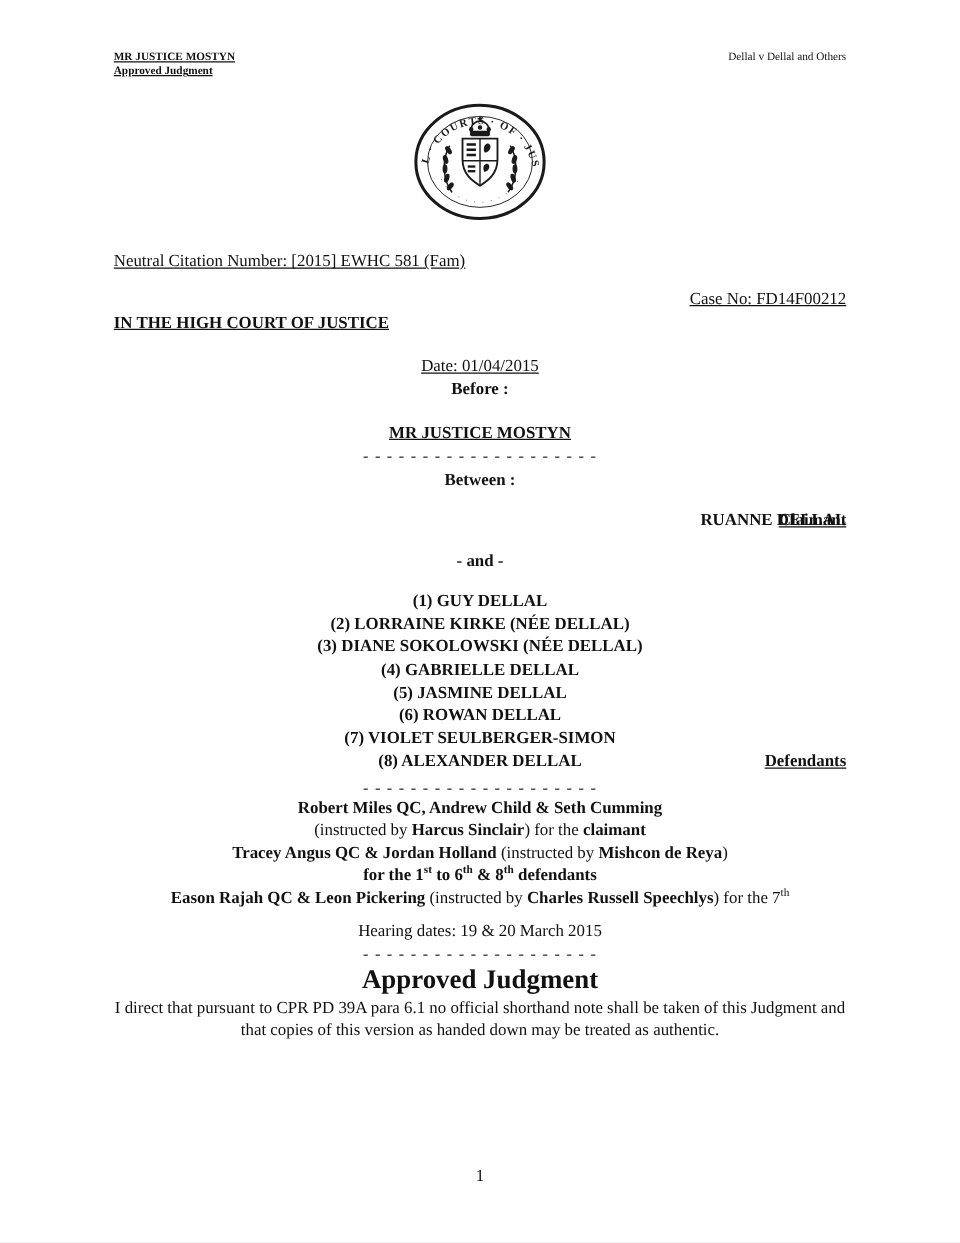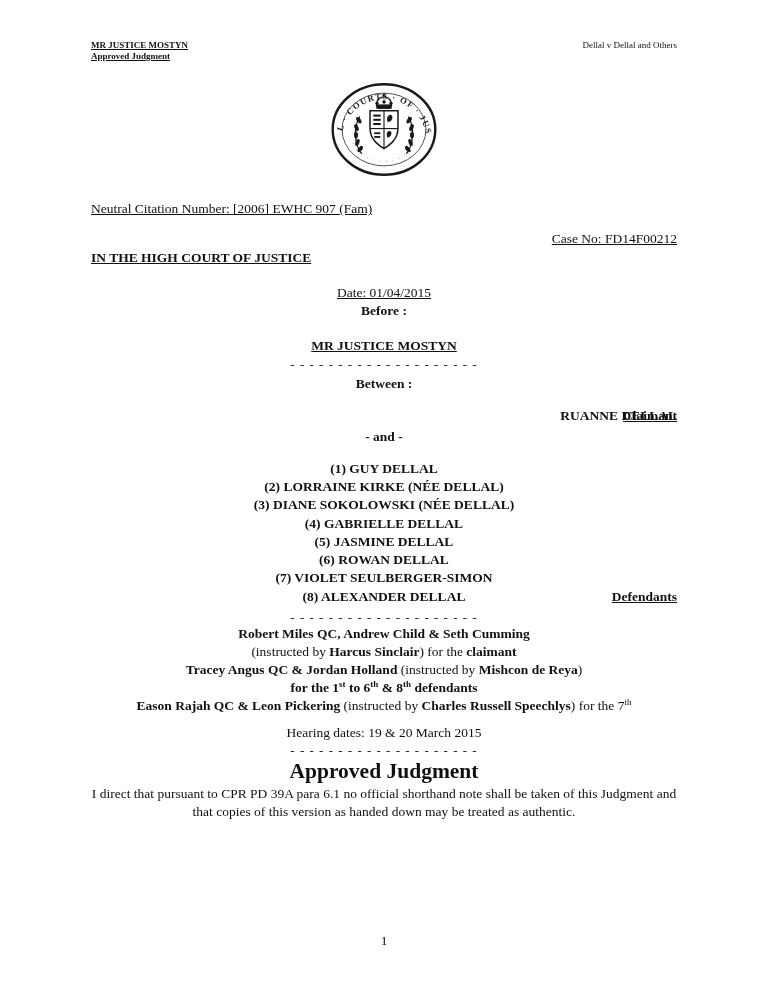--- a/index.html
+++ b/index.html
@@ -29,21 +29,21 @@
   .venue-block div { text-decoration:underline; }
   .date-line { margin-top:17px; text-align:center; text-decoration:underline; }
   .before-line { text-align:center; font-weight:bold; }
   .judge-line { margin-top:17px; text-align:center; font-weight:bold; text-decoration:underline; }
   .sep { text-align:center; line-height:1; font-size:13px; color:#222; letter-spacing:1px; }
   .sep-1 { margin-top:3px; }
   .between-line { margin-top:4px; text-align:center; font-weight:bold; }
   .party-row { position:relative; text-align:right; font-weight:bold; }
   .claimant-row { margin-top:14px; }
   .party-role { position:absolute; right:0; top:0; font-weight:bold; text-decoration:underline; }
-  .and-line { margin-top:3px; text-align:center; font-weight:bold; }
+  .and-line { margin-top:15px; text-align:center; font-weight:bold; }
   .defendants-block { margin-top:14px; position:relative; text-align:center; font-weight:bold; }
   .defendants-block .def-line { line-height:1.35; }
   .defendants-role { position:absolute; right:0; bottom:0; font-weight:bold; text-decoration:underline; }
   .sep-2 { margin-top:5px; }
   .counsel-block { margin-top:1px; text-align:center; }
   .counsel-line { line-height:1.33; }
   sup { font-size:9px; line-height:0; }
   .hearing-line { margin-top:9px; text-align:center; }
   .sep-3 { margin-top:2px; }
   .approved-heading { margin-top:2px; text-align:center; font-weight:bold; font-size:21.5px; line-height:1.2; }
@@ -113,21 +113,21 @@
         <path d="M84,78 C92,68 93,50 86,38" fill="none" stroke-width="1.3"></path>
         <ellipse cx="87" cy="42" rx="1.6" ry="3.4" transform="rotate(35 87 42)"></ellipse>
         <ellipse cx="89.5" cy="50" rx="1.6" ry="3.4" transform="rotate(18 89.5 50)"></ellipse>
         <ellipse cx="90" cy="58" rx="1.6" ry="3.4" transform="rotate(0 90 58)"></ellipse>
         <ellipse cx="88.5" cy="66" rx="1.6" ry="3.4" transform="rotate(-18 88.5 66)"></ellipse>
         <ellipse cx="85.5" cy="73" rx="1.6" ry="3.4" transform="rotate(-38 85.5 73)"></ellipse>
       </g>
     </svg>
   </div>
 
-  <div class="citation">Neutral Citation Number: [2006] EWHC 907 (Fam)</div>
+  <div class="citation">Neutral Citation Number: [2015] EWHC 581 (Fam)</div>
 
   <div class="case-no">Case No: FD14F00212</div>
 
   <div class="court-block">
     <div class="court-line">IN THE HIGH COURT OF JUSTICE</div>
   </div>
 
 
   <div class="date-line">Date: 01/04/2015</div>
 

